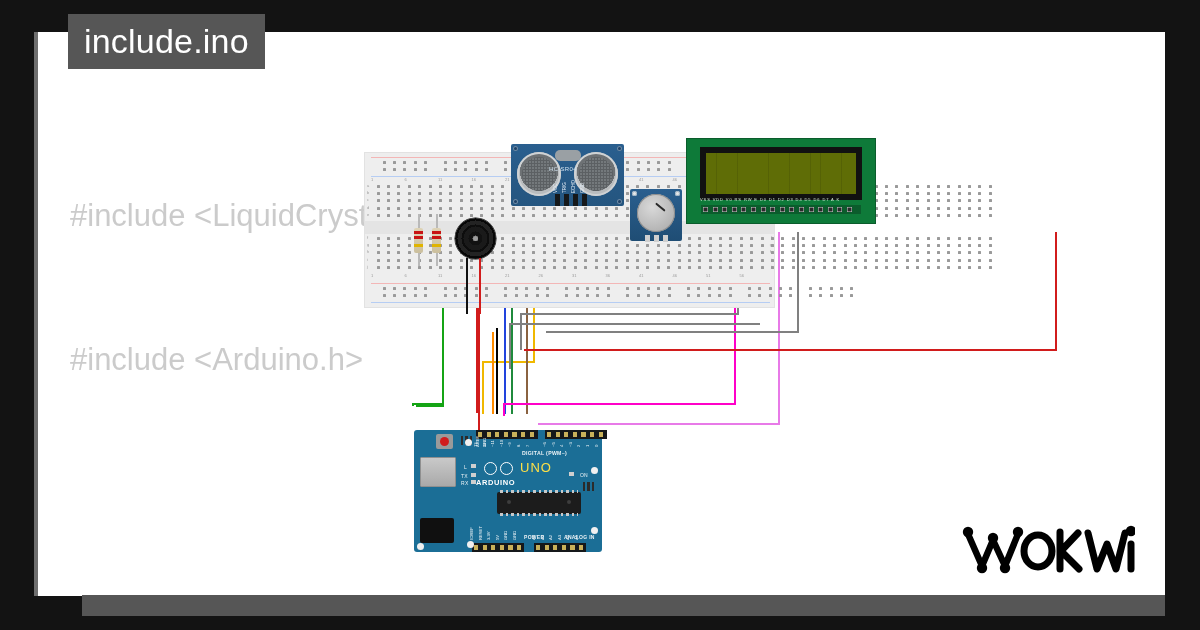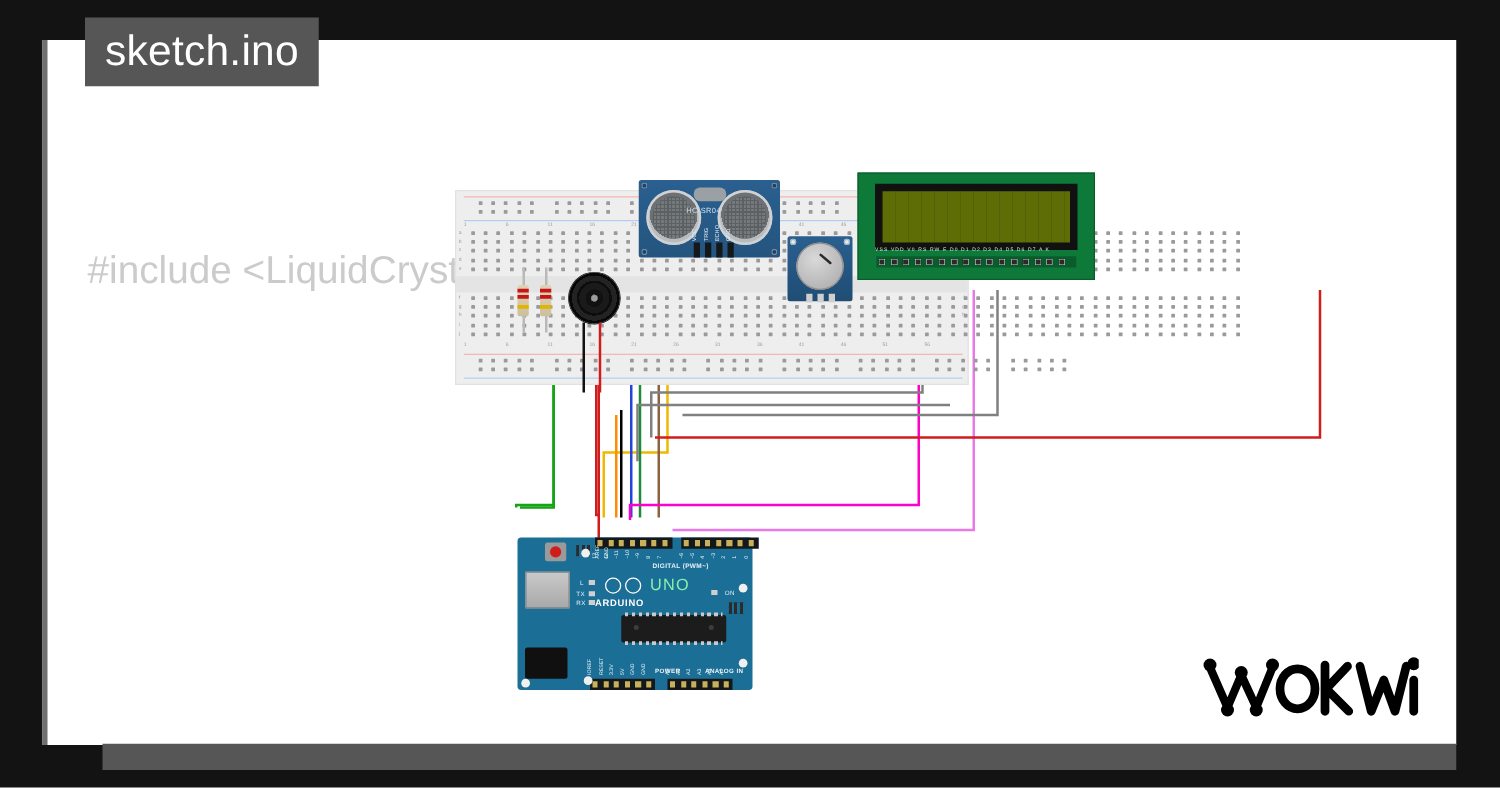--- a/index.html
+++ b/index.html
@@ -158,39 +158,40 @@
      background:repeating-linear-gradient(90deg,#c9c9c9 0 2.5px,transparent 2.5px 5.5px);}
   #uno .chip::before{top:-2px;} #uno .chip::after{bottom:-2px;}
   #uno .chipdot{position:absolute;top:8px;width:4px;height:4px;border-radius:50%;background:#3d3d3d;}
   #uno .rst { position:absolute; left:22px; top:4px; width:17px; height:15px; background:#9a9a9a; border-radius:2px; }
   #uno .rst::after{content:"";position:absolute;left:4px;top:3px;width:9px;height:9px;border-radius:50%;background:#d11c1c;}
   #uno .icsp { position:absolute; width:13px; height:9px;
       background:repeating-linear-gradient(90deg,#2b2b2b 0 2.2px,#1b6e96 2.2px 4.4px),
                  repeating-linear-gradient(0deg,#2b2b2b 0 2.2px,#1b6e96 2.2px 4.4px); }
   #uno .mount { position:absolute; width:7px; height:7px; border-radius:50%; background:#f0f0f0; }
   #uno .txt { position:absolute; color:#e9f1f5; font-size:5px; letter-spacing:0.3px; }
-  #uno .bigtxt { position:absolute; color:#86efac; font-size:13px; letter-spacing:1px; }
+  #uno .bigtxt { position:absolute; color:#fde047; font-size:13px; letter-spacing:1px; }
   #uno .arduinotxt{ position:absolute; color:#ffffff; font-size:7.5px; font-weight:bold; letter-spacing:0.6px;}
   #uno .led { position:absolute; width:5px; height:3.5px; background:#cfcfcf; }
   #uno .oo { position:absolute; width:13px; height:13px; border-radius:50%;
       border:1.6px solid #ffffff; }
   #uno .vpin { position:absolute; font-size:4.2px; color:#e9f1f5; transform:rotate(-90deg);
       transform-origin:left bottom; white-space:nowrap; }
 </style>
 </head>
 <body>
 
 <div id="tab">
-  <span>sketch.ino</span>
+  <span>include.ino</span>
 </div>
 
 <div id="panel">
 
   <div id="code">
     <span class="ln">#include &lt;LiquidCrystal.h&gt;</span>
+    <span class="ln">#include &lt;Arduino.h&gt;</span>
     
     
     
     
     
     
     
     
   </div>
 

